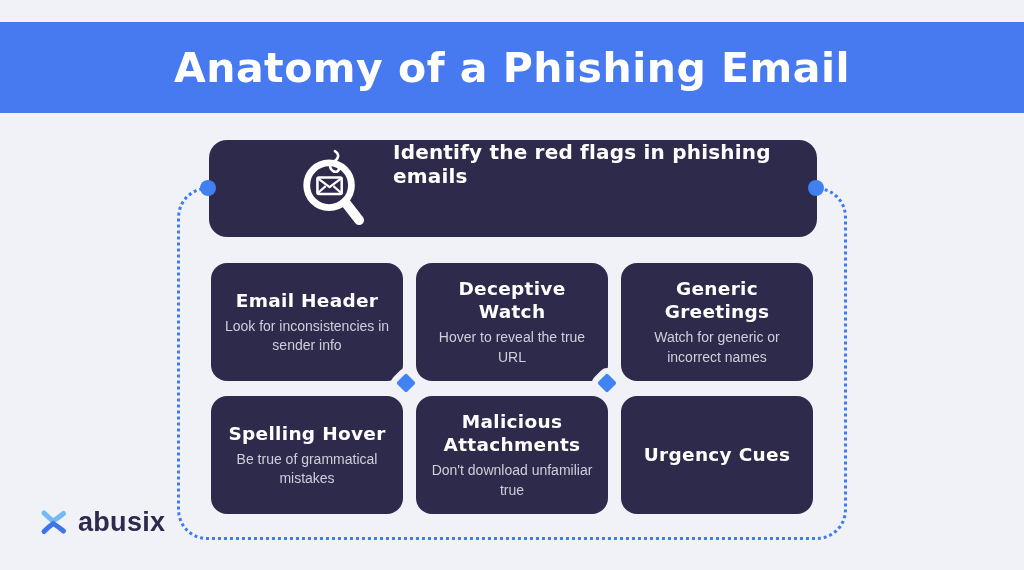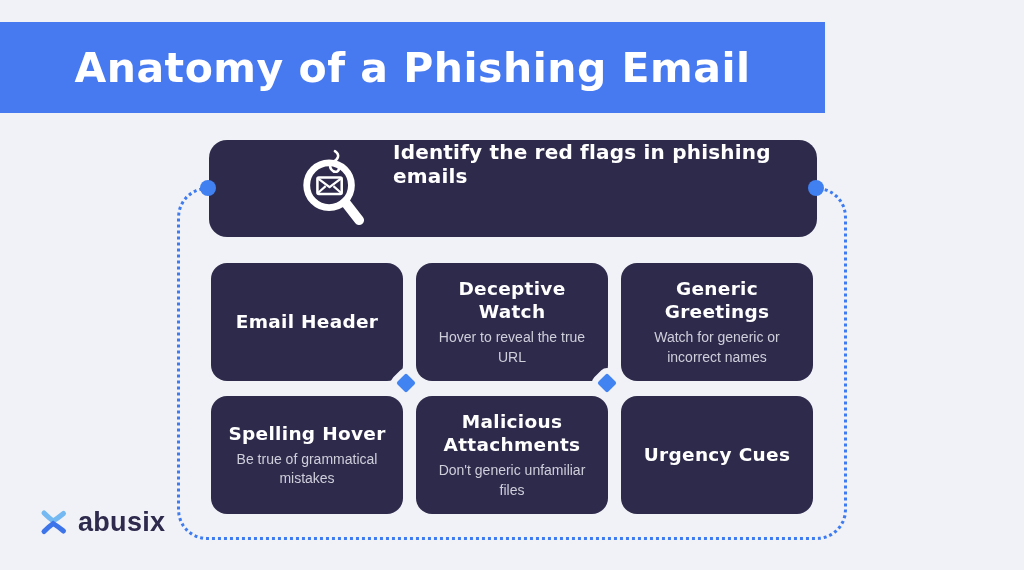--- a/index.html
+++ b/index.html
@@ -7,21 +7,21 @@
   body {
     position: relative;
     background: #F1F2F7;
     font-family: "Liberation Sans", sans-serif;
   }
 
   
   .banner {
     position: absolute;
     left: 0; top: 22px;
-    width: 825px; height: 91px;
+    width: 1024px; height: 91px;
     background: #4779F1;
     display: flex; align-items: center; justify-content: center;
   }
   .banner h1 {
     color: #FFFFFF;
     font-family: "DejaVu Sans", sans-serif;
     font-weight: 700;
     font-size: 41px;
     letter-spacing: 0.5px;
   }
@@ -157,36 +157,37 @@
       <path d="M21.5 31 L33.5 40 L45.5 31" stroke="#FFFFFF" stroke-width="2.4" stroke-linejoin="round"></path>
       <path d="M21.5 46 L29.5 39 M45.5 46 L37.5 39" stroke="#FFFFFF" stroke-width="2.2"></path>
     </svg>
   </span>
   <span class="intro-text">Identify the red flags in phishing emails</span>
 </section>
 
 <main class="cards-grid">
   <div class="flag-card">
     <div class="card-title">Email Header</div>
+    <div class="card-desc">Look for inconsistencies in sender info</div>
   </div>
   <div class="flag-card">
     <div class="card-title">Deceptive Watch</div>
     <div class="card-desc">Hover to reveal the true URL</div>
   </div>
   <div class="flag-card">
     <div class="card-title">Generic Greetings</div>
     <div class="card-desc">Watch for generic or incorrect names</div>
   </div>
   <div class="flag-card">
     <div class="card-title">Spelling Hover</div>
     <div class="card-desc">Be true of grammatical mistakes</div>
   </div>
   <div class="flag-card">
     <div class="card-title">Malicious Attachments</div>
-    <div class="card-desc">Don't generic unfamiliar files</div>
+    <div class="card-desc">Don't download unfamiliar true</div>
   </div>
   <div class="flag-card">
     <div class="card-title">Urgency Cues</div>
   </div>
 </main>
 
 <div class="diamond d1"></div>
 <div class="diamond d2"></div>
 
 <footer class="brand">

